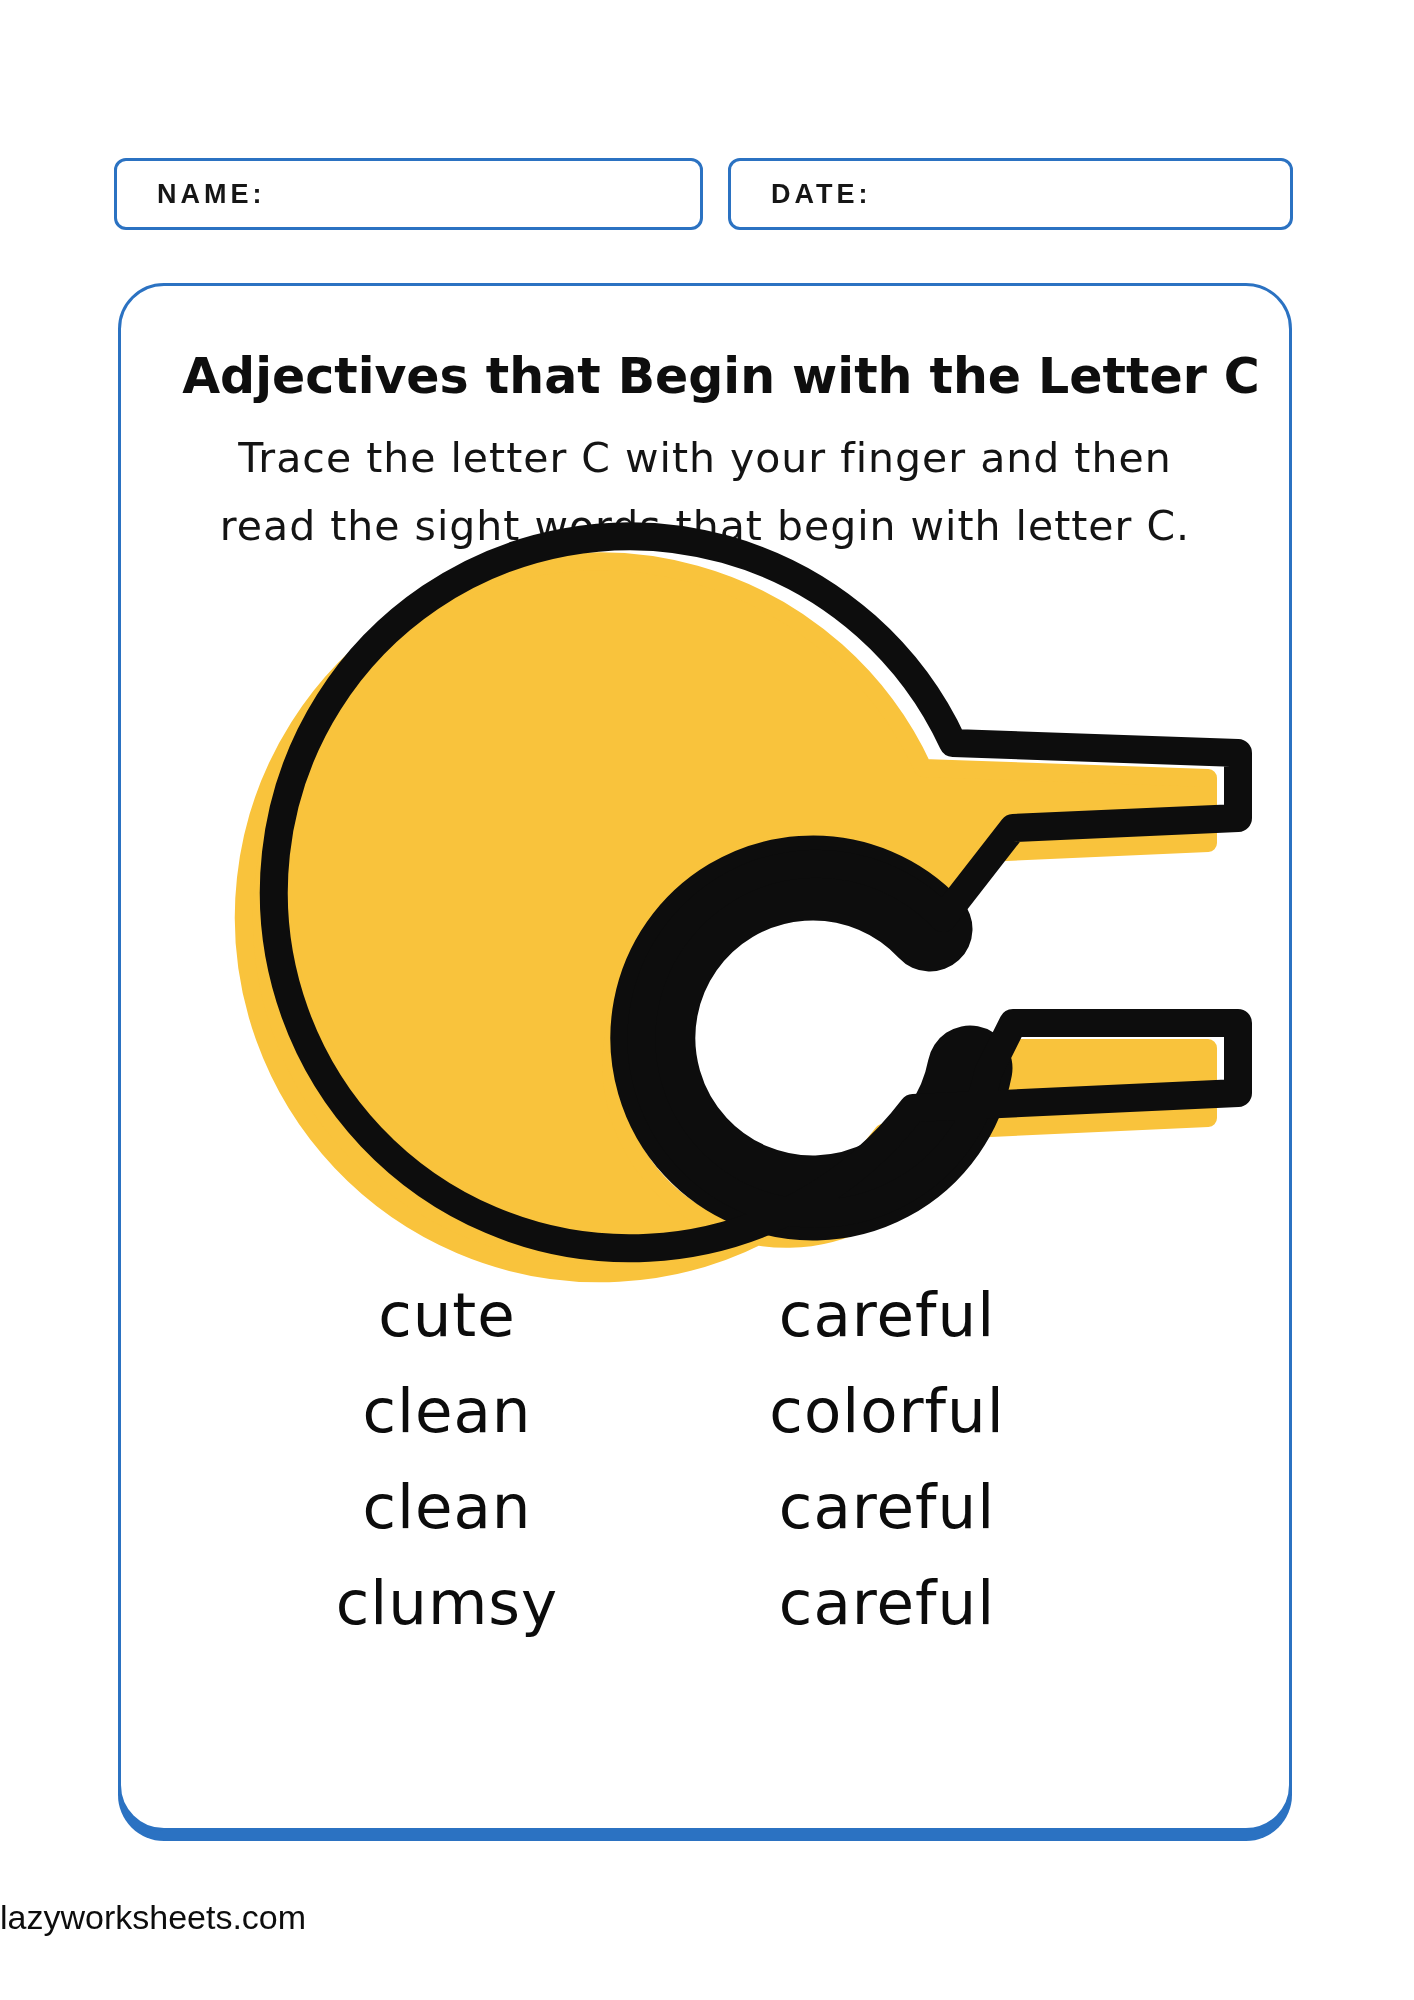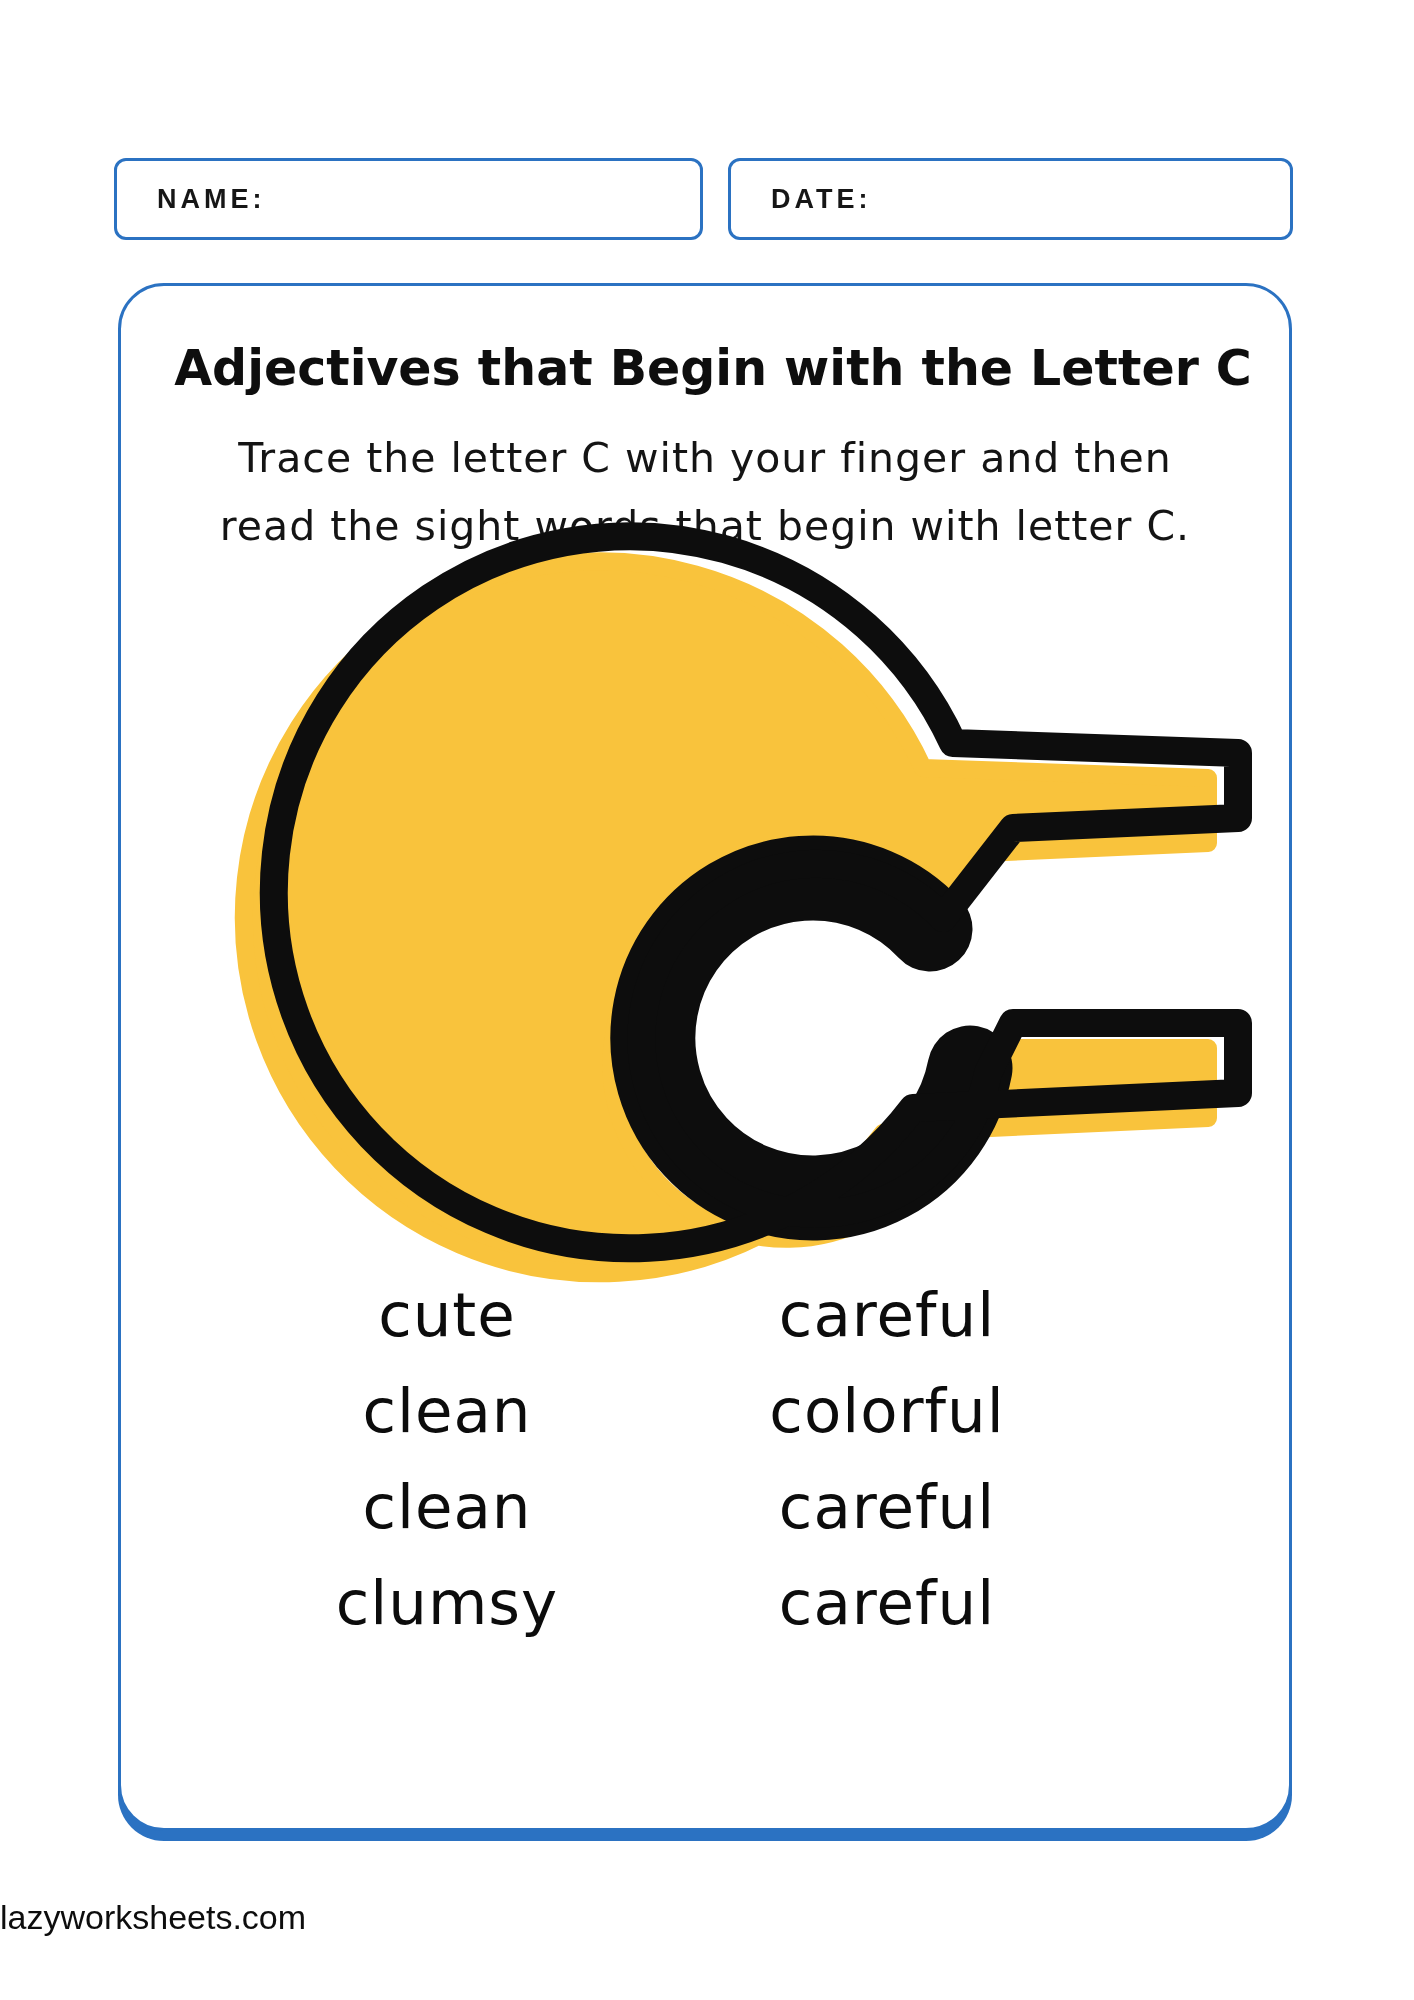--- a/index.html
+++ b/index.html
@@ -4,41 +4,41 @@
 <style>
   html,body { margin:0; padding:0; background:#e8e8e8; }
   .page {
     position:relative; width:1414px; height:2000px; margin:0 auto;
     background:#ffffff; overflow:hidden;
     font-family:"DejaVu Sans", sans-serif; color:var(--text-dark,#141414);
   }
 
   
   .field-box {
-    position:absolute; top:158px; height:82px; box-sizing:border-box;
+    position:absolute; top:158px; height:72px; box-sizing:border-box;
     border:3px solid var(--accent-blue,#2B72C2); border-radius:12px;
     display:flex; align-items:center; background:#ffffff;
   }
   .field-box.name { left:114px; width:589px; }
   .field-box.date { left:728px; width:565px; }
   .field-label {
     font-family:"Liberation Sans", sans-serif;
     font-size:27px; font-weight:700; letter-spacing:4px;
     padding-left:40px; color:#161616;
   }
 
   
   .card {
     position:absolute; left:118px; top:283px; width:1174px; height:1548px;
     box-sizing:border-box; background:#ffffff;
     border:3px solid var(--accent-blue,#2B72C2); border-radius:46px;
     box-shadow:0 10px 0 0 var(--accent-blue,#2B72C2);
   }
   .title {
-    position:absolute; top:46px; left:0; width:100%; margin:8px;
+    position:absolute; top:46px; left:0; width:100%; margin:16px;
     text-align:center; font-size:49px; font-weight:800; letter-spacing:0px;
     color:#0e0e0e;
   }
   .instructions {
     position:absolute; top:138px; left:0; width:100%;
     text-align:center; font-size:41px; line-height:68px; letter-spacing:1px;
     color:#141414;
   }
 
   

